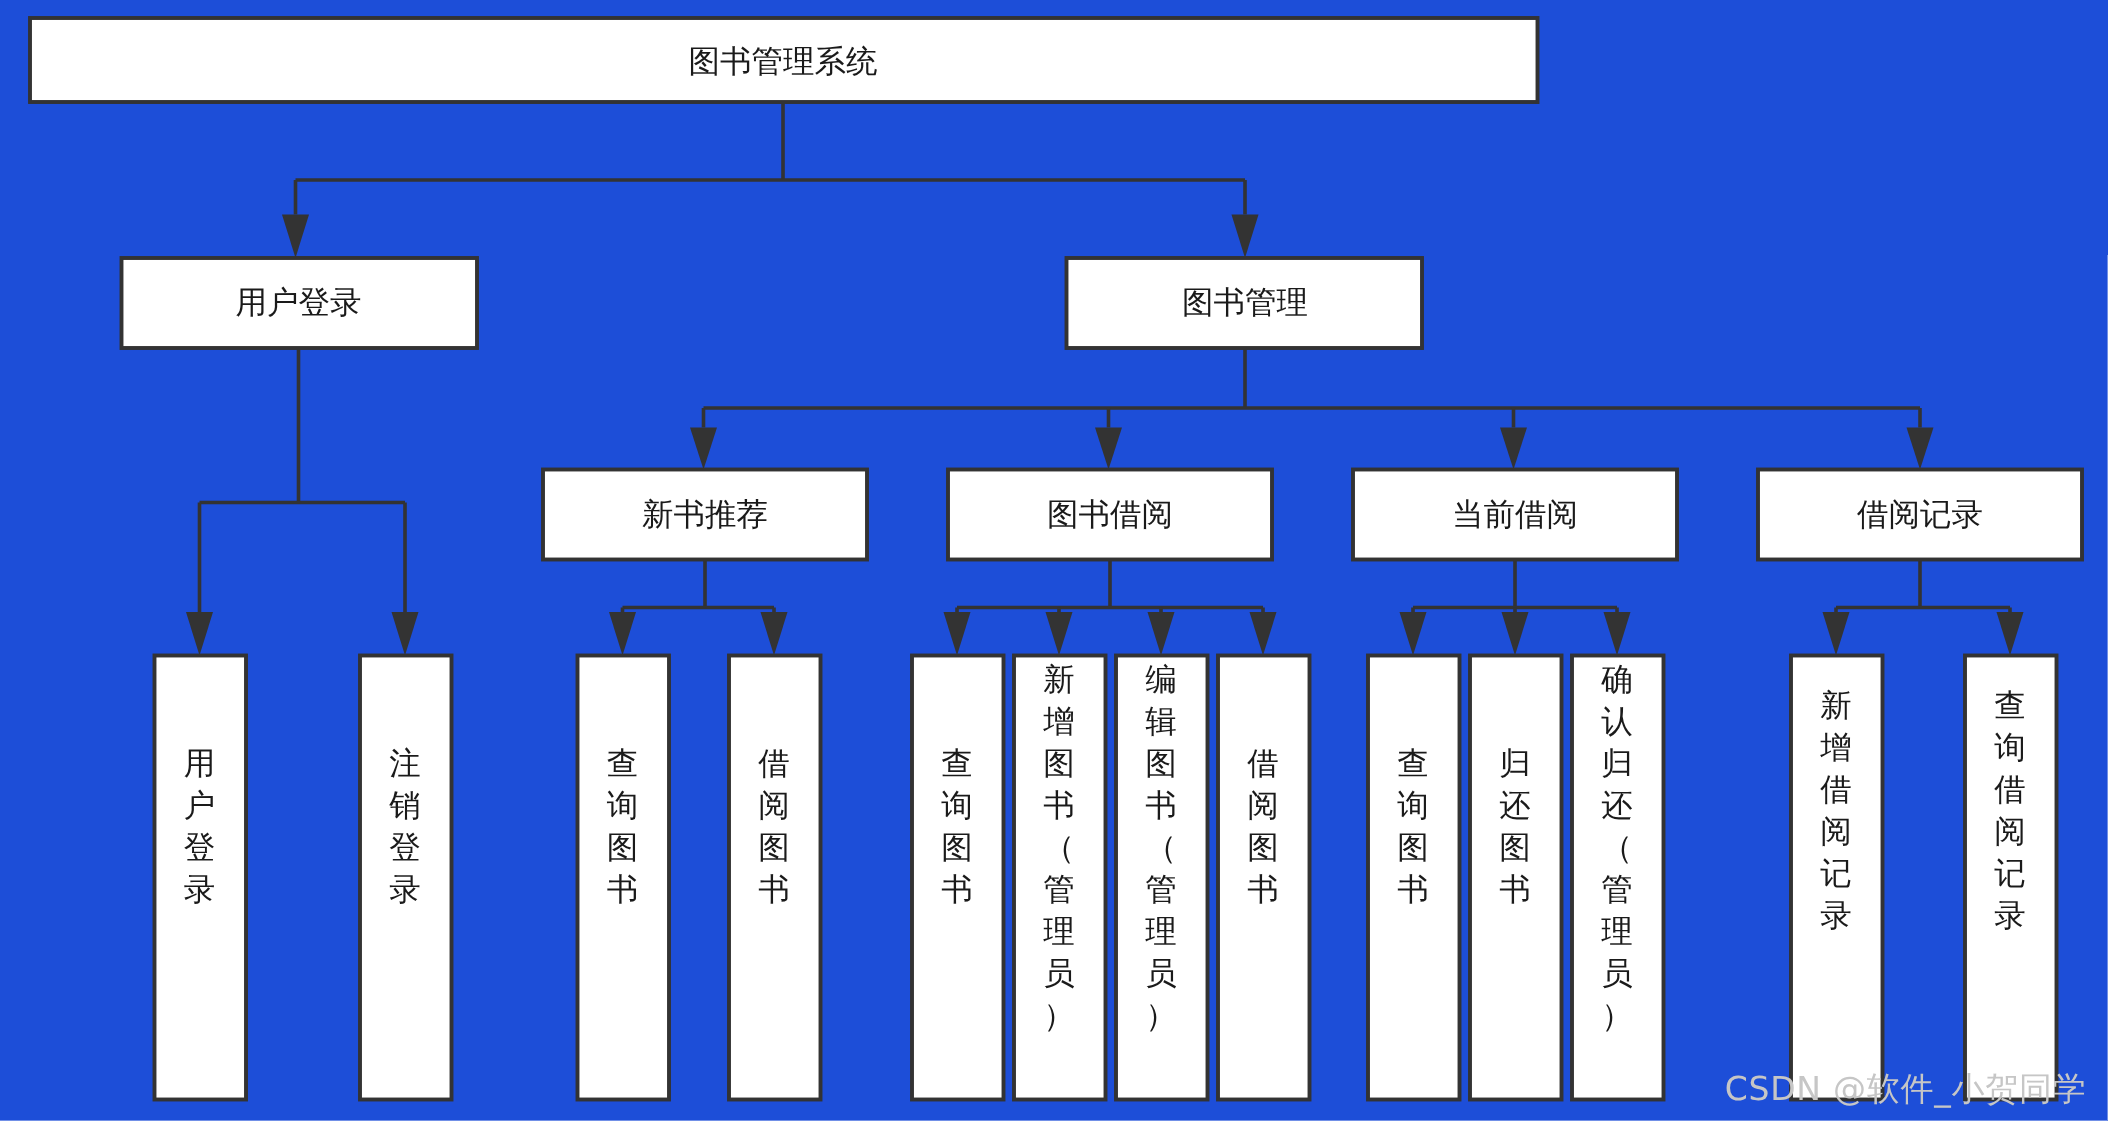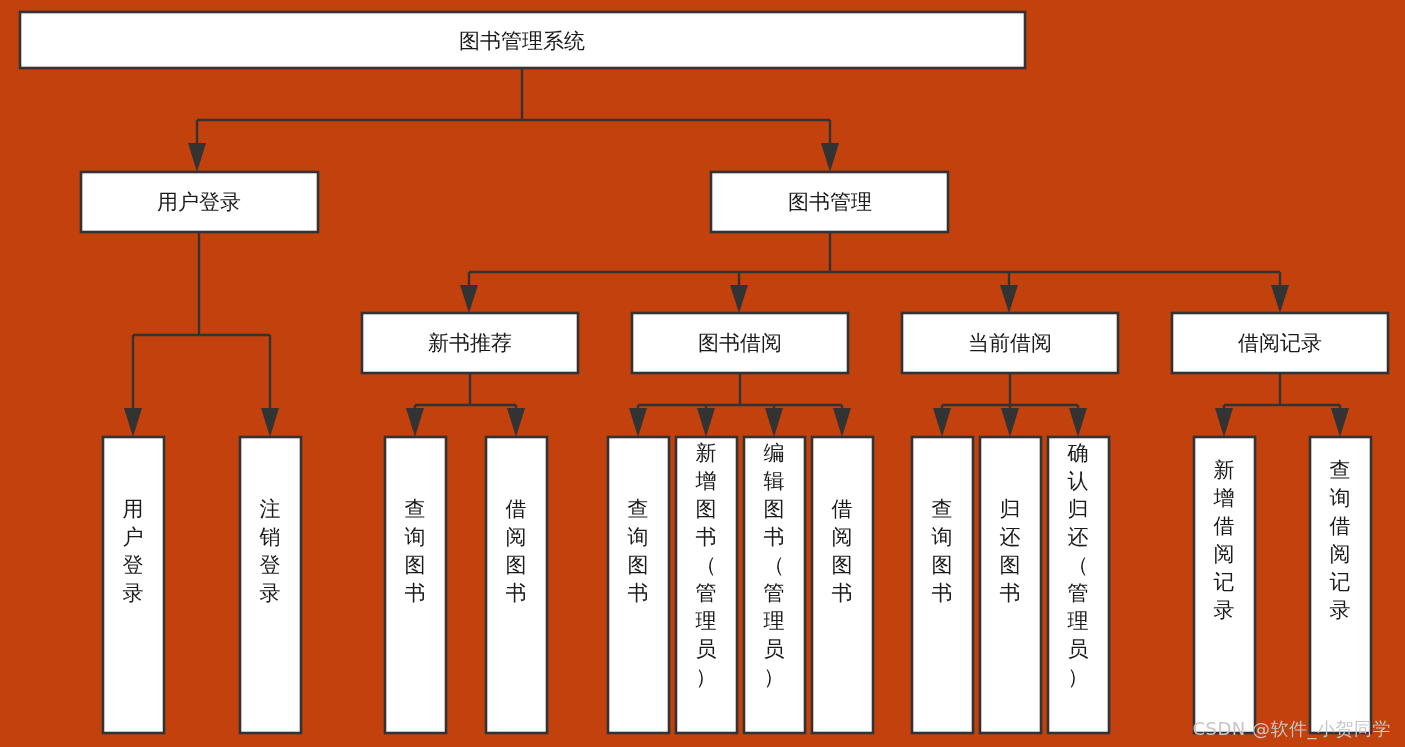--- a/index.html
+++ b/index.html
@@ -11,21 +11,21 @@
     width: 1405px;
     height: 747px;
     font-family: "DejaVu Sans", "Liberation Sans", sans-serif;
     overflow: hidden;
     position: relative;
   }
   #diagram-root {
     position: relative;
     width: 1405px;
     height: 747px;
-    background: #c2410c;
+    background: #1d4ed8;
   }
   svg.diagram-canvas {
     position: absolute;
     left: 0;
     top: 0;
     width: 1405px;
     height: 747px;
     display: block;
   }
   .node-box {
@@ -54,21 +54,21 @@
     font-family: "DejaVu Sans", "Liberation Sans", sans-serif;
     font-size: 21px;
     fill: #1a1a1a;
     text-anchor: middle;
   }
   .watermark {
     position: absolute;
     right: 14px;
     bottom: 6px;
     font-family: "DejaVu Sans", "Liberation Sans", sans-serif;
-    font-size: 18px;
+    font-size: 22px;
     color: #c6c6c6;
     letter-spacing: 0.5px;
     white-space: nowrap;
     user-select: none;
   }
 </style>
 </head>
 <body>
 
 <div id="diagram-root">

